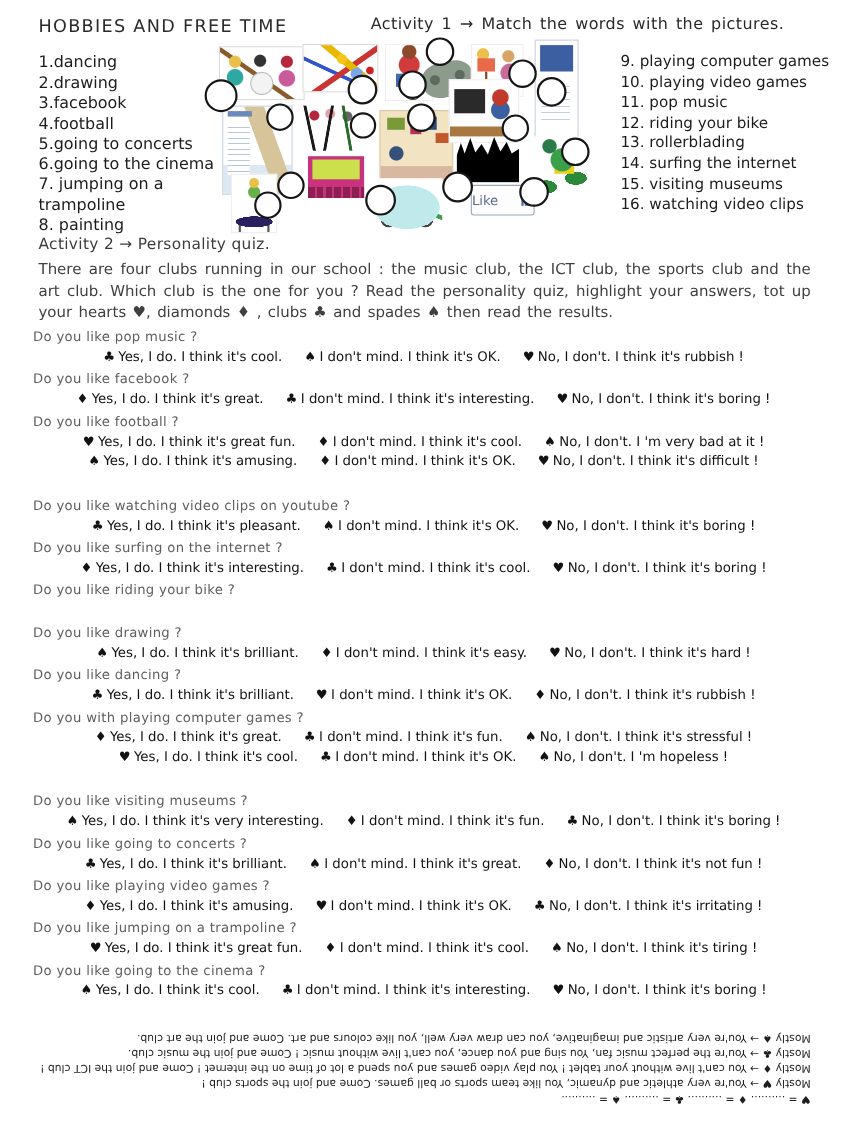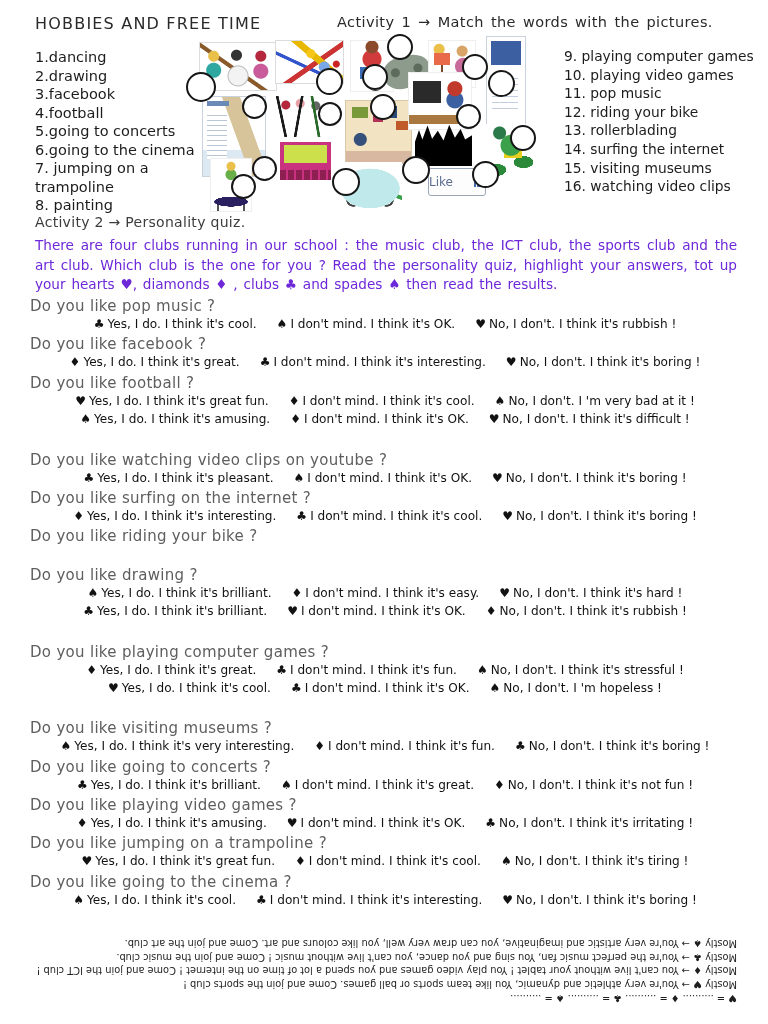--- a/index.html
+++ b/index.html
@@ -11,26 +11,26 @@
   .title{left:35px;top:14px;font-size:16px;letter-spacing:1.2px;color:#2a2a2a;}
   .act1{left:337px;top:14px;font-size:14.5px;letter-spacing:.4px;color:#2a2a2a;word-spacing:2px;}
   .act2{left:35px;top:214px;font-size:14px;color:#3c3c3c;letter-spacing:.3px;}
 
   
   .leftlist{left:35px;top:48px;width:160px;font-size:14.5px;line-height:18.5px;color:#1c1c1c;}
   .rightlist{left:564px;top:47px;width:200px;font-size:13.8px;line-height:18.6px;color:#1c1c1c;}
 
   
   .intro{left:35px;top:236px;width:702px;font-size:13.6px;line-height:19.5px;
-         text-align:justify;color:#6d28d9;word-spacing:1.5px;}
+         text-align:justify;color:#404040;word-spacing:1.5px;}
 
   
   .quiz{left:30px;top:296px;width:710px;}
   .qa{height:38.4px;}
-  .q{font-size:15px;line-height:20px;color:#5e5e5e;letter-spacing:.3px;}
+  .q{font-size:12px;line-height:20px;color:#5e5e5e;letter-spacing:.3px;}
   .answers{display:flex;justify-content:center;gap:20px;font-size:12.1px;line-height:17px;color:#121212;}
   .ans{white-space:nowrap;}
   .suit{font-size:12px;margin-right:3px;font-weight:normal;}
 
   
   .collage{left:190px;top:30px;width:348px;height:182px;}
   .tile{position:absolute;background:#fff;border:1px solid #dcdcdc;background-repeat:no-repeat;}
   .circ{position:absolute;background:#fff;border:2px solid #161616;border-radius:50%;}
 
   .t-band{left:9px;top:12px;width:76px;height:47px;background-image:
@@ -258,28 +258,29 @@
   </div>
     <div class="qa">
     <div class="q">Do you like drawing ?</div>
     <div class="answers">
       <span class="ans"><span class="suit">♠</span><span>Yes, I do. I think it's brilliant.</span></span>
       <span class="ans"><span class="suit">♦</span><span>I don't mind. I think it's easy.</span></span>
       <span class="ans"><span class="suit">♥</span><span>No, I don't. I think it's hard !</span></span>
     </div>
   </div>
     <div class="qa">
+    <div class="q">Do you like dancing ?</div>
     <div class="answers">
       <span class="ans"><span class="suit">♣</span><span>Yes, I do. I think it's brilliant.</span></span>
       <span class="ans"><span class="suit">♥</span><span>I don't mind. I think it's OK.</span></span>
       <span class="ans"><span class="suit">♦</span><span>No, I don't. I think it's rubbish !</span></span>
     </div>
   </div>
     <div class="qa">
-    <div class="q">Do you like playing computer games ?</div>
+    <div class="q">Do you with playing computer games ?</div>
     <div class="answers">
       <span class="ans"><span class="suit">♦</span><span>Yes, I do. I think it's great.</span></span>
       <span class="ans"><span class="suit">♣</span><span>I don't mind. I think it's fun.</span></span>
       <span class="ans"><span class="suit">♠</span><span>No, I don't. I think it's stressful !</span></span>
     </div>
   </div>
     <div class="qa">
     <div class="answers">
       <span class="ans"><span class="suit">♥</span><span>Yes, I do. I think it's cool.</span></span>
       <span class="ans"><span class="suit">♣</span><span>I don't mind. I think it's OK.</span></span>

